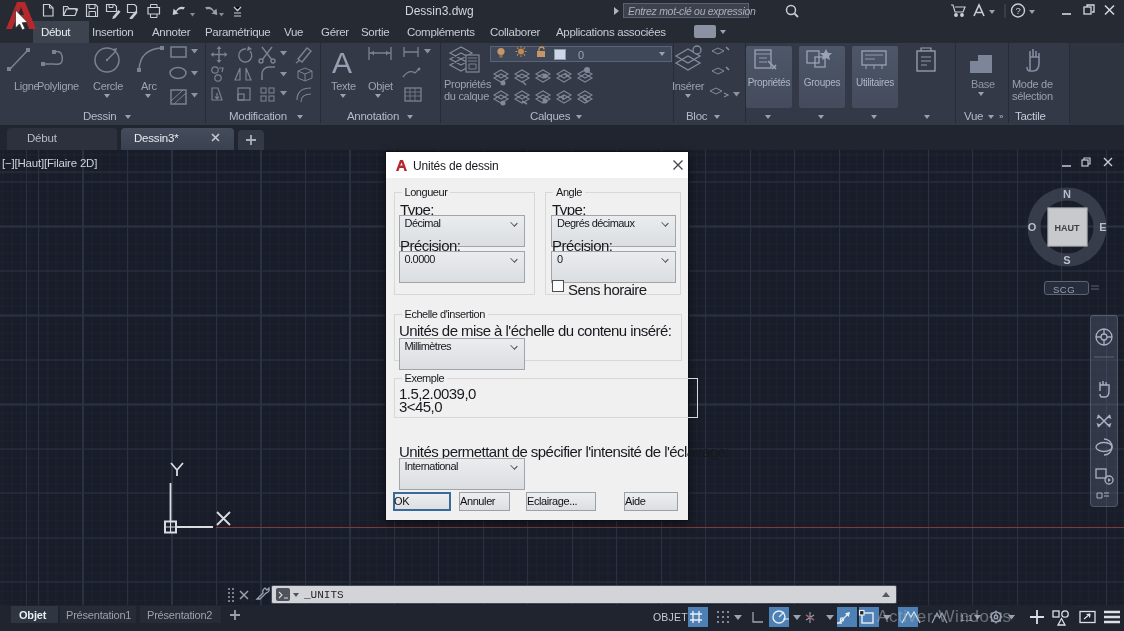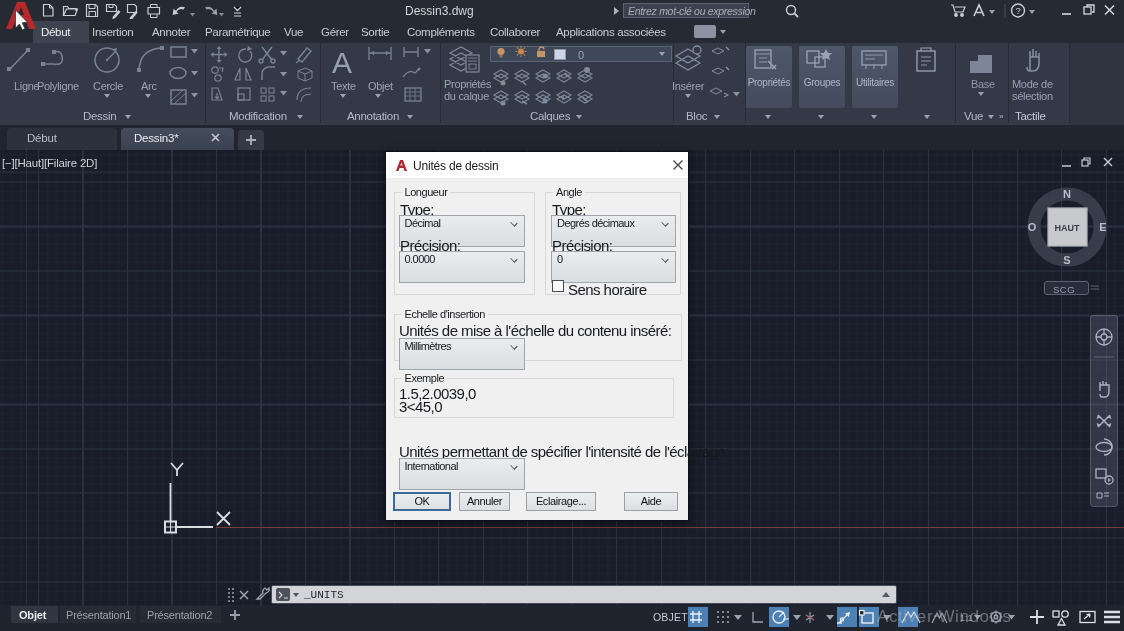--- a/index.html
+++ b/index.html
@@ -5,21 +5,21 @@
 html,body{width:1124px;height:631px;overflow:hidden;background:#181d29;font-family:"Liberation Sans",sans-serif}
 #app{position:relative;width:1124px;height:631px}
 .a{position:absolute}
 .txt{position:absolute;white-space:nowrap}
 
 .dd{position:absolute;height:32px;background:linear-gradient(#eaecee,#dbdee1);border:1px solid #a0a5ab;font-size:11px;letter-spacing:-0.55px;color:#14171c;line-height:15px;padding-left:5px;white-space:nowrap}
 .dd b{position:absolute;right:7px;top:4px;width:6px;height:6px;border-right:1.3px solid #41464d;border-bottom:1.3px solid #41464d;transform:rotate(45deg) scaleY(.75)}
 .gb{position:absolute;border:1px solid #d8d8d8}
 .gb i{position:absolute;top:-7px;left:7px;background:#f0f0f1;padding:0 3px;font-style:normal;font-size:11px;letter-spacing:-0.45px;color:#17191d;line-height:12px}
 .dt{position:absolute;font-size:15px;letter-spacing:-0.55px;color:#17191d;white-space:nowrap}
-.wbtn{position:absolute;height:19px;background:linear-gradient(#edeef0,#dcdee1);border:1px solid #9aa0a6;font-size:11px;letter-spacing:-0.4px;color:#0f1114;text-align:center;line-height:17px}
+.wbtn{position:absolute;height:19px;background:linear-gradient(#edeef0,#dcdee1);border:1px solid #9aa0a6;font-size:11px;letter-spacing:-0.4px;color:#0f1114;line-height:17px}
 
 .rlbl{position:absolute;font-size:11px;letter-spacing:-0.3px;color:#9aa3b3;white-space:nowrap}
 .plbl{position:absolute;font-size:11.5px;letter-spacing:-0.3px;color:#b2b9c7;white-space:nowrap}
 .cpanel{position:absolute;top:46px;height:62px;background:linear-gradient(#4e5768,#434b5c);border-radius:2px}
 .cpanel span{position:absolute;bottom:20px;width:100%;text-align:center;font-size:10px;letter-spacing:-0.3px;color:#aeb6c4}
 .caret{position:absolute;width:0;height:0;border-left:3.5px solid transparent;border-right:3.5px solid transparent;border-top:4px solid #99a2b2}
 .tabtxt{position:absolute;top:26px;font-size:11.5px;letter-spacing:-0.3px;color:#c6cbd5;white-space:nowrap}
 </style></head>
 <body>
 <div id="app">
@@ -520,21 +520,21 @@
 <div class="dd" style="left:165px;top:99px;width:125px">0<b></b></div>
 <div class="a" style="left:165.5px;top:128px;width:12px;height:12px;background:#fdfdfd;border:1px solid #4a4e54"></div>
 <span class="dt" style="left:182px;top:129px">Sens horaire</span>
 
 <div class="gb" style="left:7.5px;top:162px;width:288px;height:47px">
         <i>Echelle d'insertion</i>
       </div>
 <span class="dt" style="left:13px;top:170px">Unités de mise à l'échelle du contenu inséré:</span>
 <div class="dd" style="left:12.5px;top:186px;width:126px">Millimètres<b></b></div>
 
-<div class="gb" style="left:7.5px;top:226px;width:280px;height:40px">
+<div class="gb" style="left:7.5px;top:226px;width:304px;height:40px">
         <i>Exemple</i>
       </div>
 <span class="dt" style="left:13px;top:233px">1.5,2.0039,0</span>
 <span class="dt" style="left:13px;top:246px">3&lt;45,0</span>
 
 <span class="dt" style="left:13px;top:291px">Unités permettant de spécifier l'intensité de l'éclairage:</span>
 <div class="dd" style="left:12.5px;top:306px;width:126px">International<b></b></div>
 
 <div class="wbtn" style="left:7px;top:340px;width:58px;border:1px solid #3a6a99;box-shadow:inset 0 0 0 1px #3a6a99">OK</div>
 <div class="wbtn" style="left:73px;top:340px;width:51px">Annuler</div>

